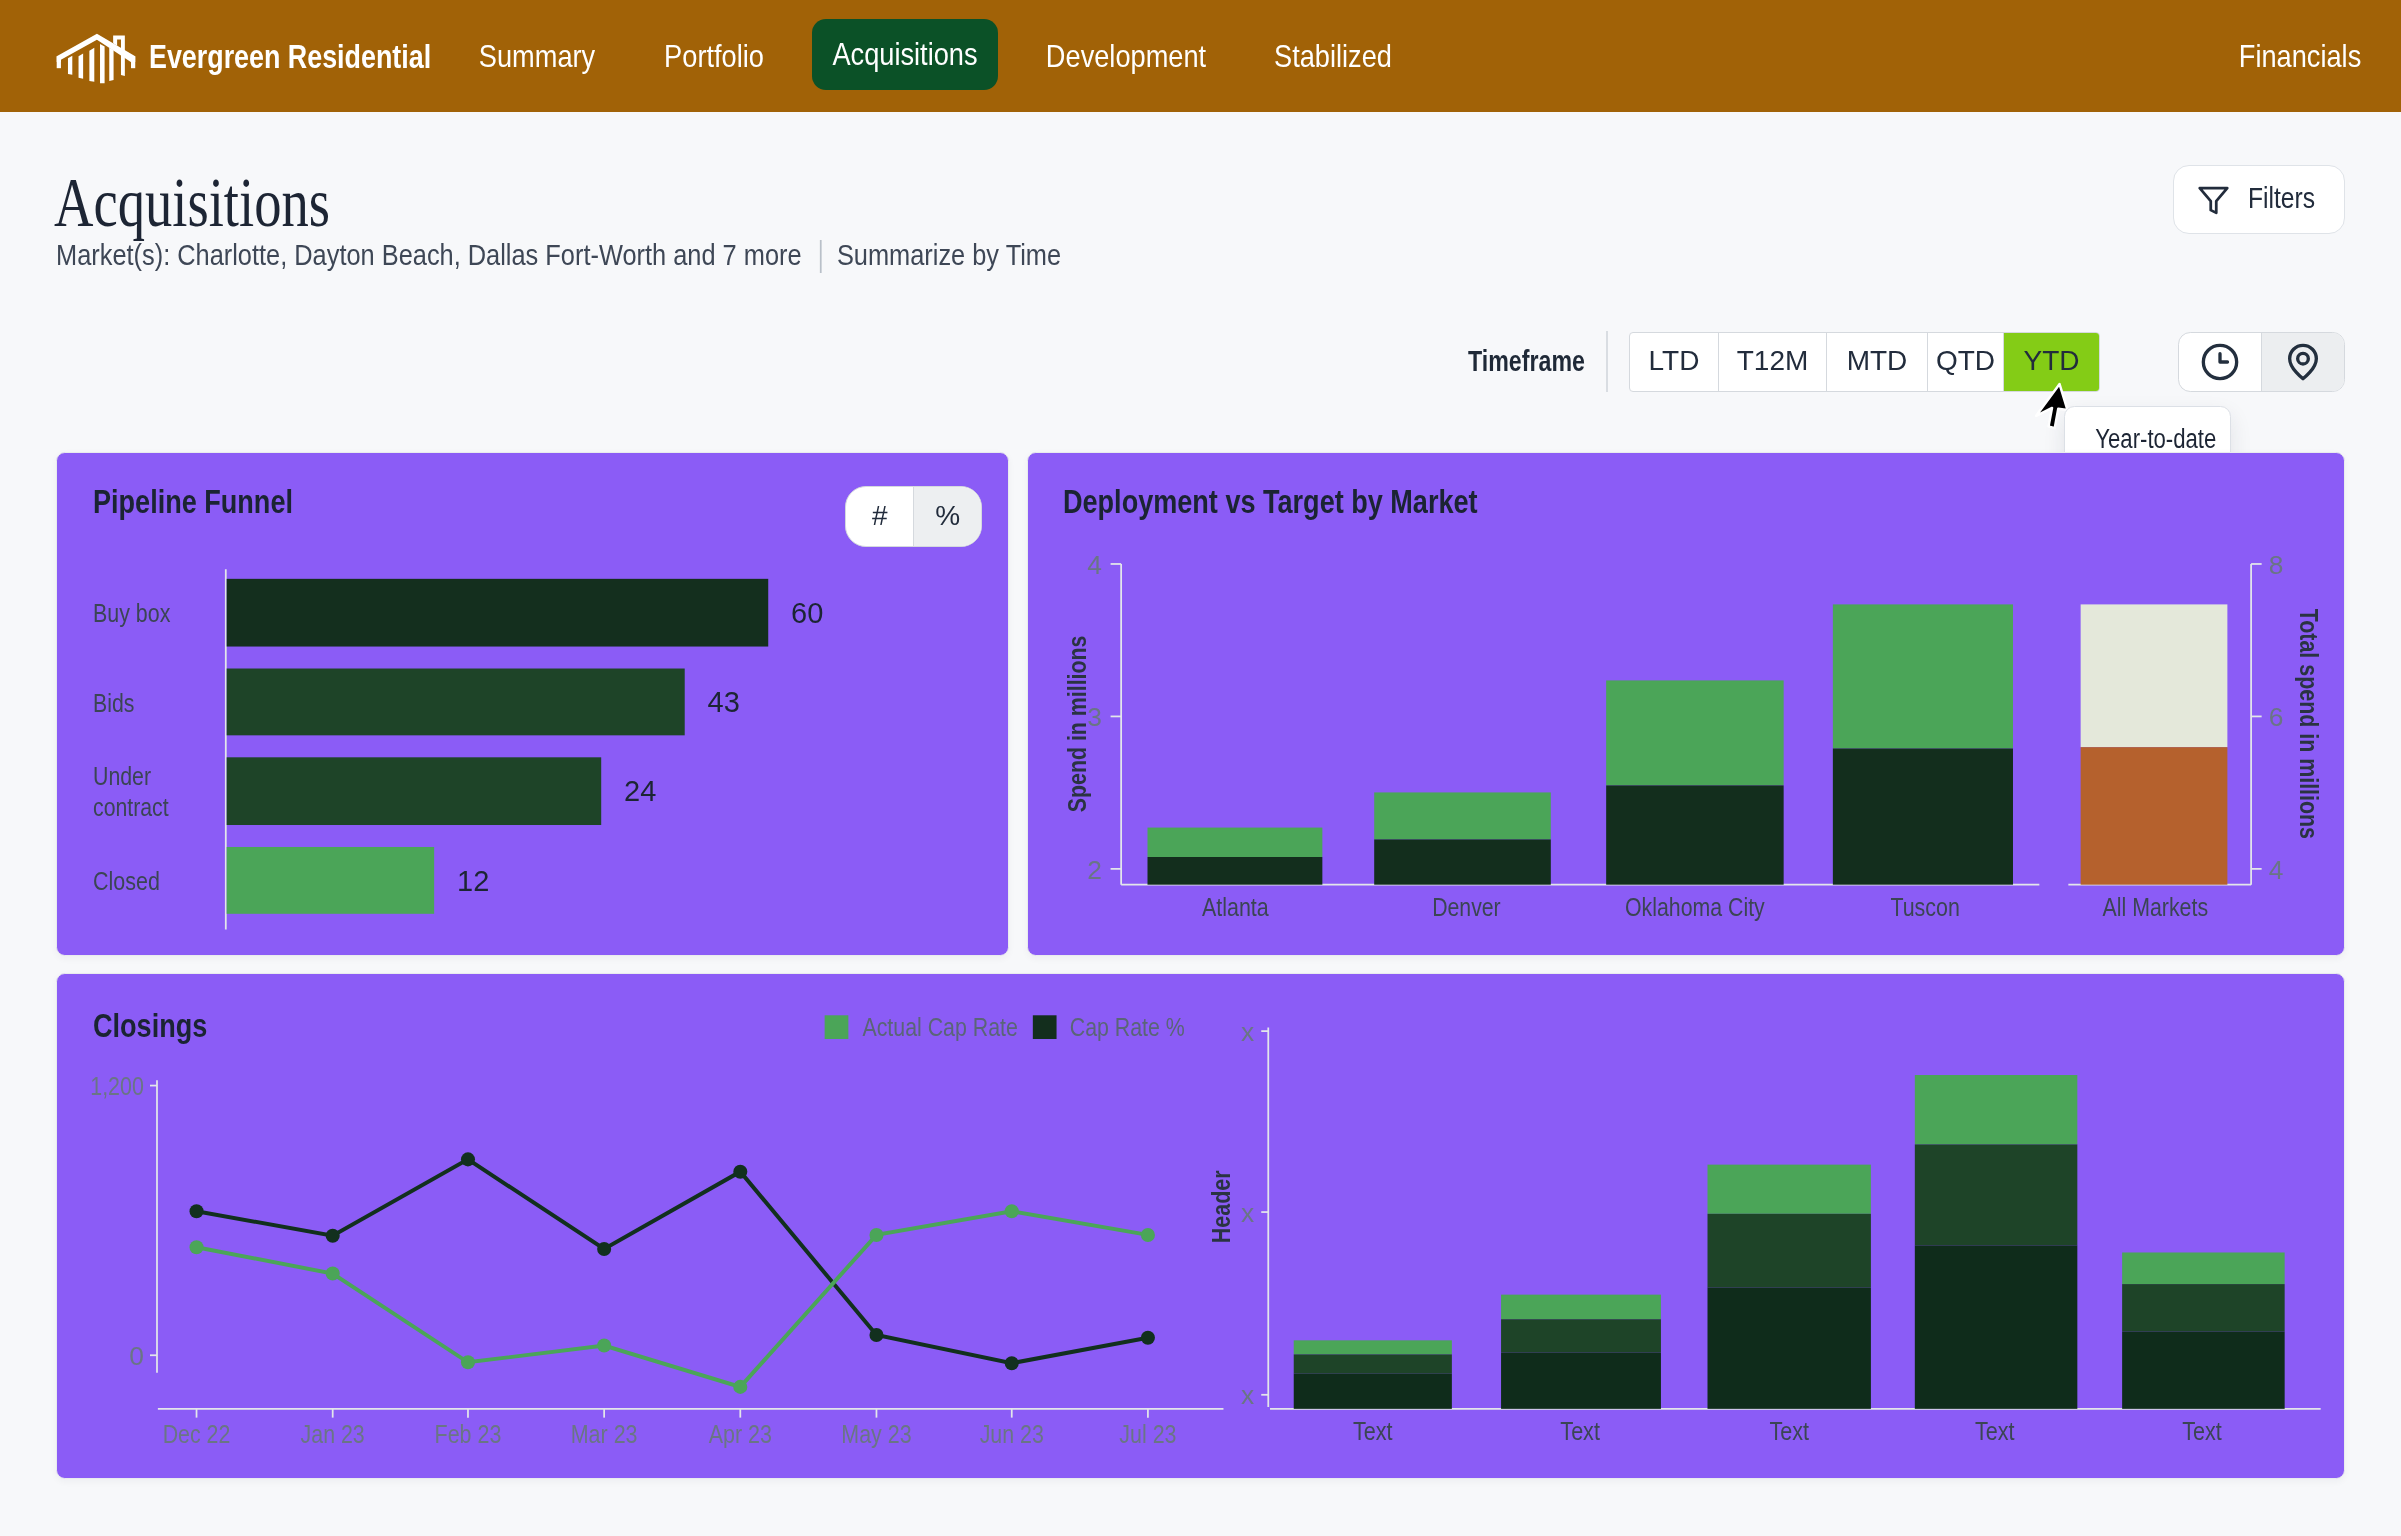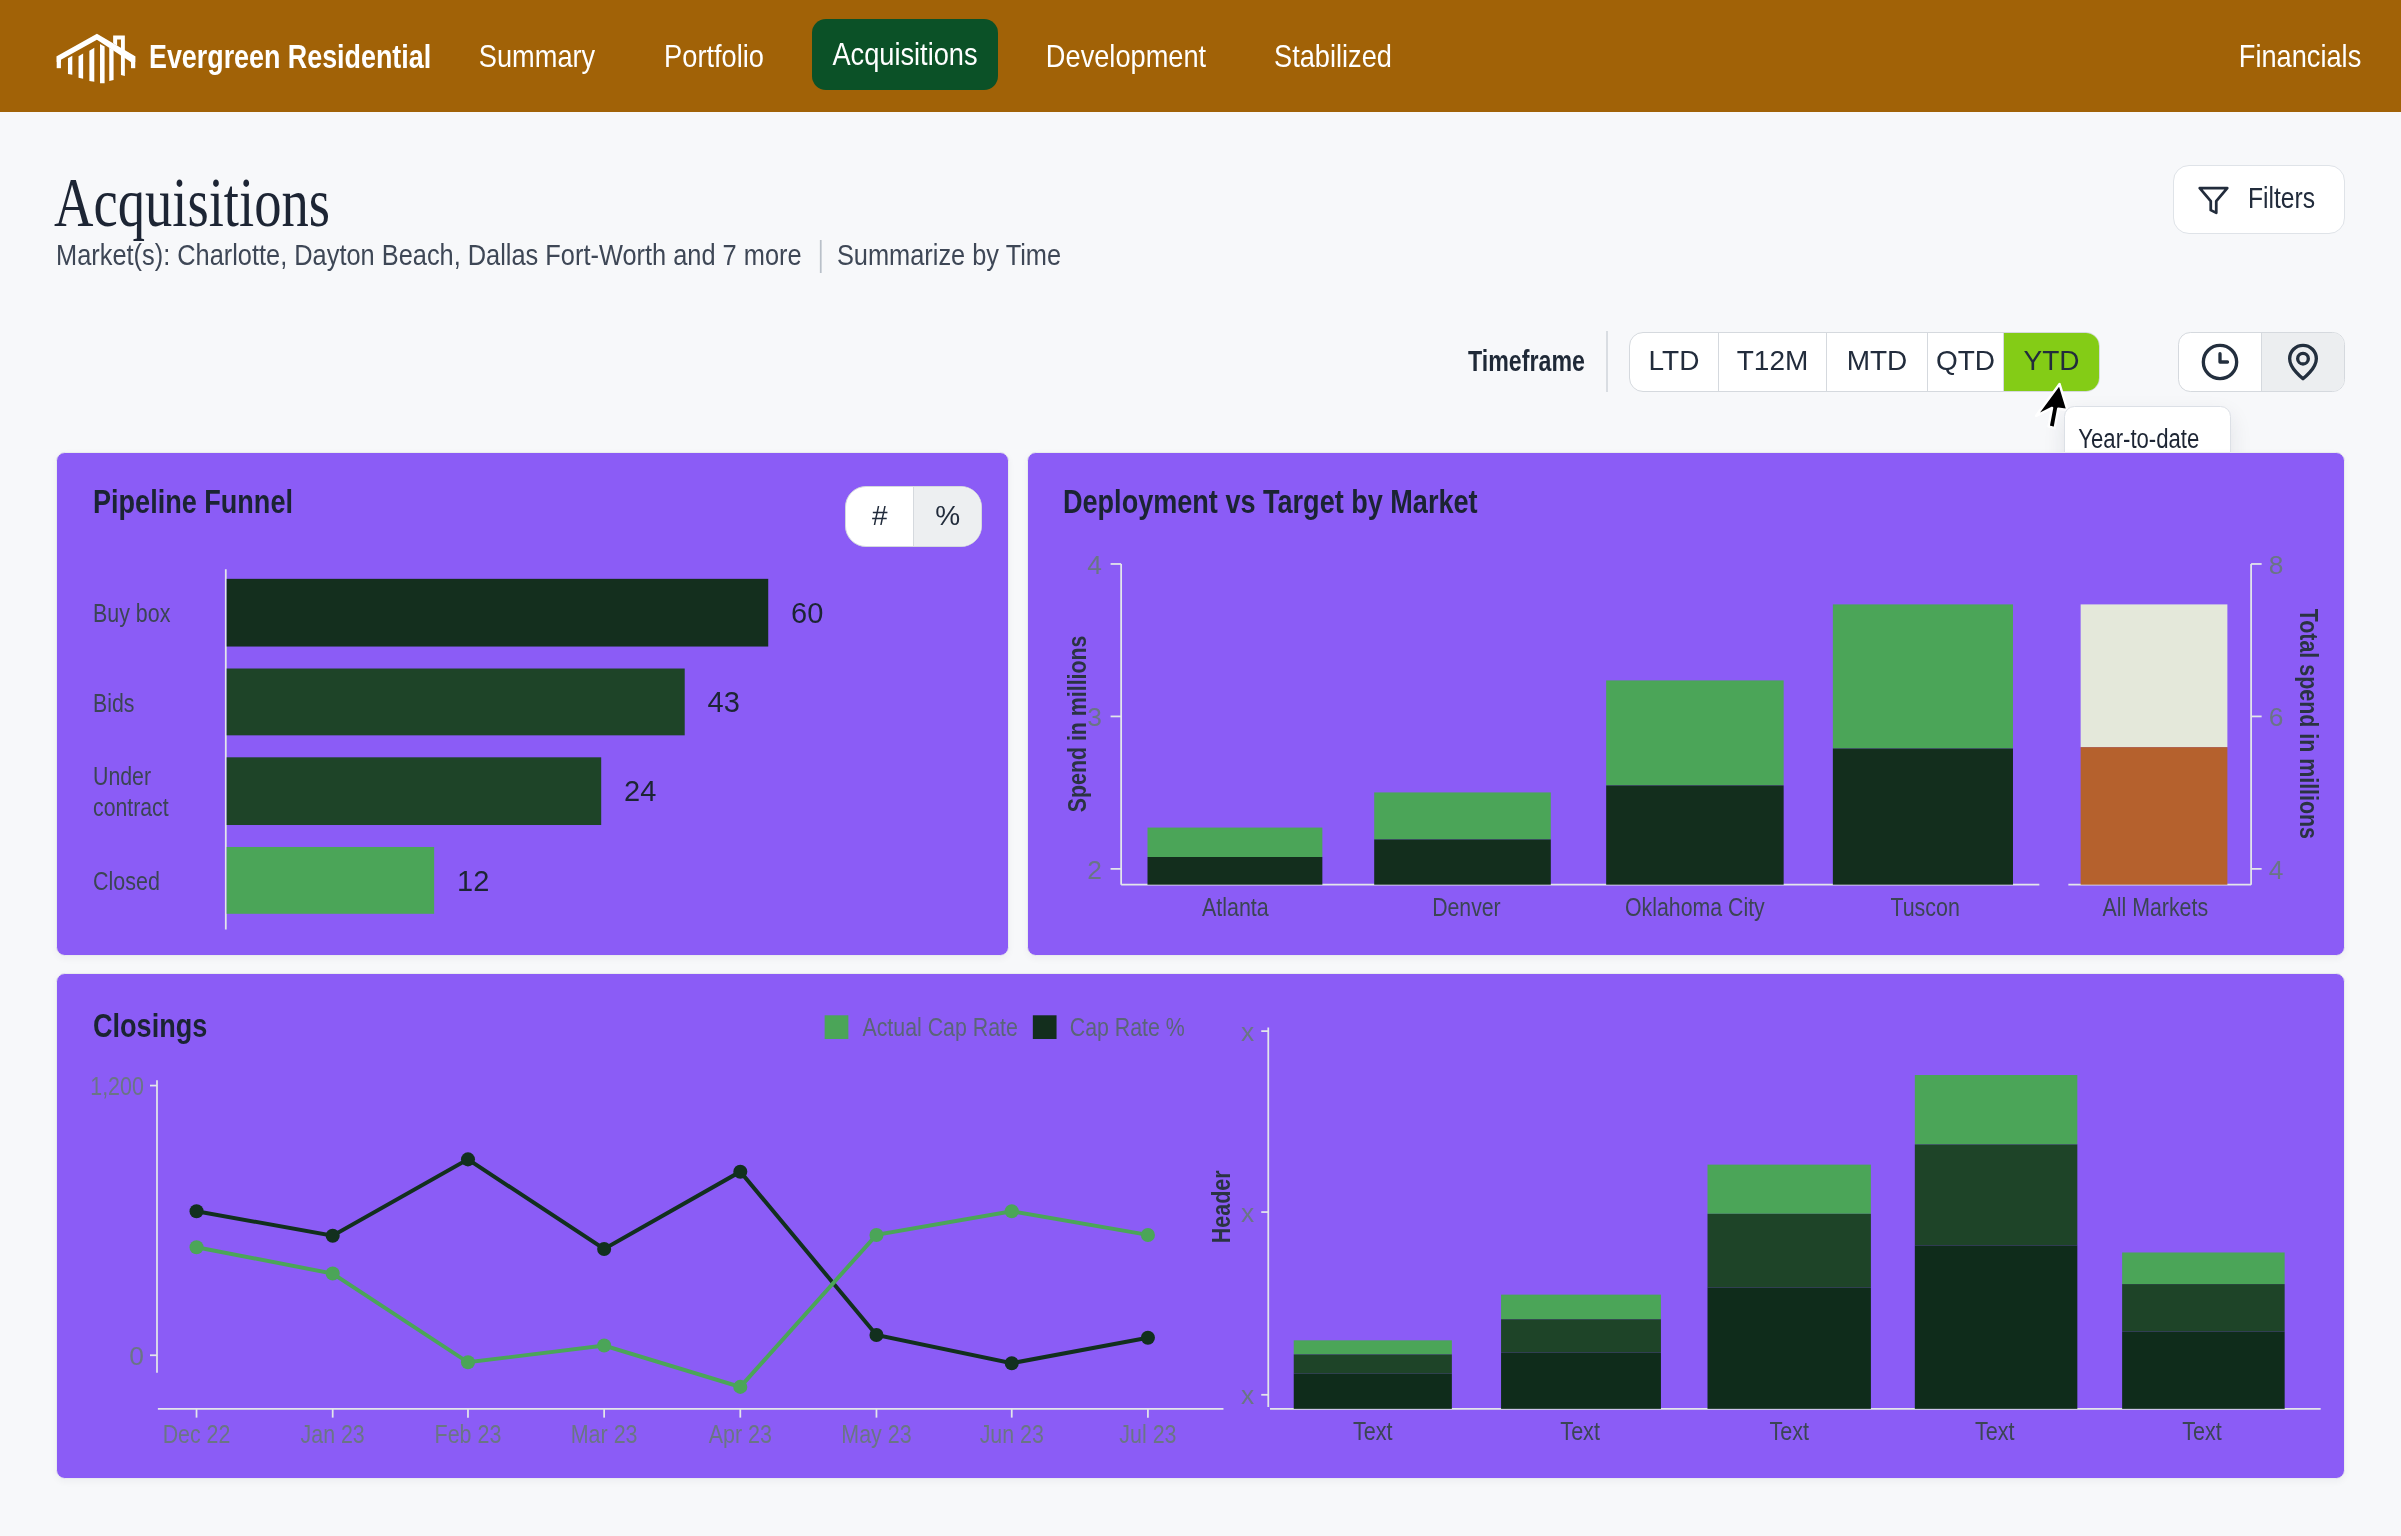--- a/index.html
+++ b/index.html
@@ -15,30 +15,30 @@
   
   #pagetitle { position:absolute; left:54px; top:163px; font-family:"Liberation Serif", serif; font-size:70px; color:#1d2534; transform:scaleX(0.78); transform-origin:0 0; white-space:nowrap; }
   #subtitle { position:absolute; left:56px; top:239px; font-size:29px; color:#3e4756; transform:scaleX(0.875); transform-origin:0 0; white-space:nowrap; }
   #subtitle .sep { display:inline-block; width:1.8px; height:33px; background:#b9c0c9; margin:0 17.6px -8px 21px; }
   #filtersbtn { position:absolute; left:2173px; top:165px; width:172px; height:69px; background:#fff; border:1.8px solid #dfe3e8; border-radius:16px; }
   #filtersbtn svg { position:absolute; left:23px; top:17.6px; }
   #filtersbtn span { position:absolute; left:74px; top:0; line-height:65px; font-size:29px; color:#222c3c; font-weight:500; transform:scaleX(0.85); transform-origin:0 50%; }
   
   #tflabel { position:absolute; left:1468px; top:345px; font-size:29px; font-weight:600; color:#1f2937; transform:scaleX(0.8); transform-origin:0 0; }
   #tfdivider { position:absolute; left:1606px; top:331px; width:1.8px; height:61px; background:#d9dde2; }
-  #seg1 { position:absolute; left:1629px; top:332px; height:60px; background:#fff; border:1.8px solid #d5d9de; border-radius:14px; display:flex; overflow:hidden; }
+  #seg1 { position:absolute; left:1629px; top:332px; height:60px; background:#fff; border:1.8px solid #d5d9de; border-radius:4px; display:flex; overflow:hidden; }
   #seg1 .cell { height:100%; line-height:56px; text-align:center; font-size:28px; font-weight:500; color:#222c3c; border-left:1.8px solid #d5d9de; }
   #seg1 .cell:first-child { border-left:none; }
   #seg1 .on { background:#84cc16; }
   #seg2 { position:absolute; left:2178px; top:332px; height:60px; width:167px; background:#fff; border:1.8px solid #d5d9de; border-radius:12.3px; display:flex; overflow:hidden; }
   #seg2 .cell { width:84px; height:100%; border-left:1.8px solid #d5d9de; position:relative; }
   #seg2 .cell:first-child { border-left:none; }
   #seg2 .on { background:#eceef0; }
   #seg2 svg { position:absolute; left:50%; top:50%; transform:translate(-50%,-50%); }
-  #tooltip { position:absolute; left:2064px; top:406px; width:167px; height:69px; background:#fff; border:1.8px solid #dce0e6; border-radius:10.5px; box-shadow:0 8.8px 21px rgba(30,40,60,0.10); text-align:left; line-height:65px; font-size:27px; color:#1d2534; } #tooltip span { display:inline-block; transform:scaleX(0.82); }
+  #tooltip { position:absolute; left:2064px; top:406px; width:167px; height:69px; background:#fff; border:1.8px solid #dce0e6; border-radius:10.5px; box-shadow:0 8.8px 21px rgba(30,40,60,0.10); text-align:right; line-height:65px; font-size:27px; color:#1d2534; } #tooltip span { display:inline-block; transform:scaleX(0.82); }
   
   .card { position:absolute; background:#8b5cf6; border:1.8px solid #e9ebee; border-radius:8.8px; box-shadow:0 2.6px 7px rgba(25,35,50,0.04); }
   #card1 { left:56px; top:452px; width:953px; height:504px; }
   #card2 { left:1027px; top:452px; width:1318px; height:504px; }
   #card3 { left:56px; top:973px; width:2289px; height:506px; }
   .cardtitle { position:absolute; font-size:33px; font-weight:700; color:#1b2433; transform:scaleX(0.82); transform-origin:0 0; white-space:nowrap; }
   
   #toggle1 { position:absolute; left:788px; top:33px; width:137px; height:61px; background:#fff; border:1.8px solid #d5d9de; border-radius:21px; display:flex; overflow:hidden; }
   #toggle1 .cell { width:69px; text-align:center; line-height:57px; font-size:28px; color:#222c3c; }
   #toggle1 .on { background:#edeff1; border-left:1.8px solid #d5d9de; }

